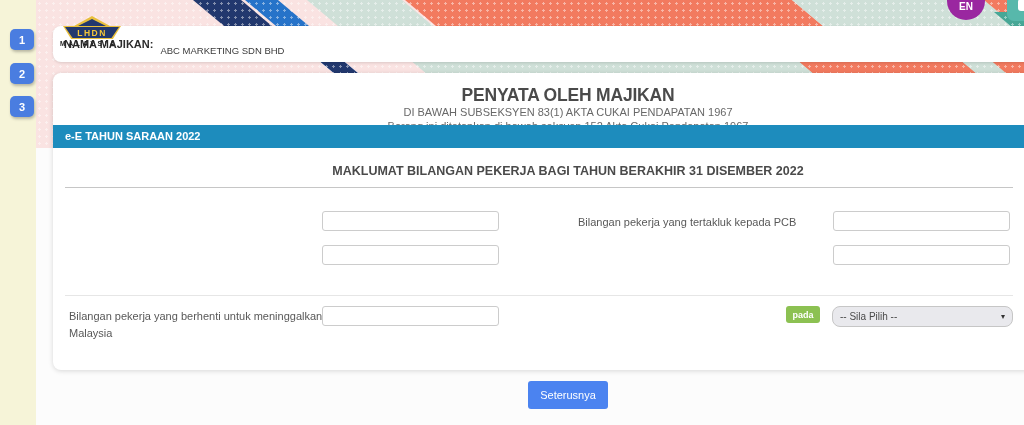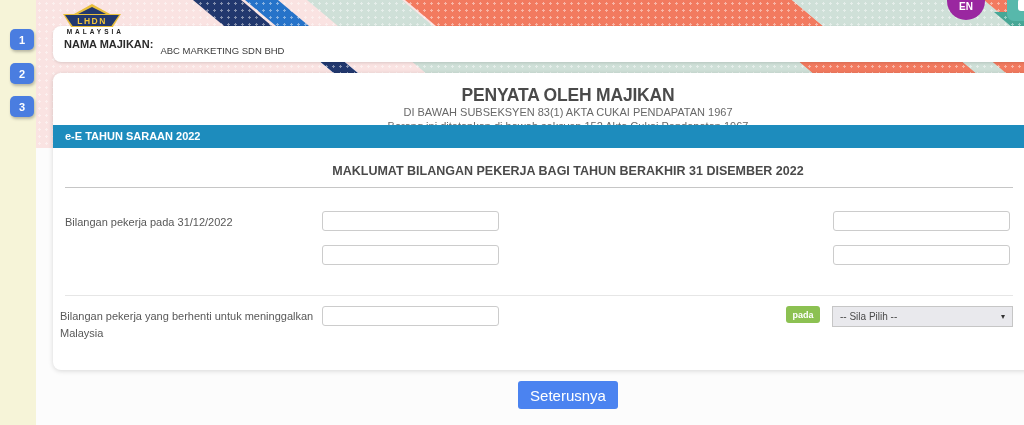--- a/index.html
+++ b/index.html
@@ -25,21 +25,21 @@
     background-size:7px 7px; pointer-events:none; }
 
   
   .sidebar { position:absolute; left:0; top:0; width:36px; height:425px; background:#f6f4d8; z-index:5; }
   .step-btn { position:absolute; left:10px; width:24px; height:21px; background:#4a7de0;
     border-radius:5px; color:#fff; font-size:11px; font-weight:bold; display:flex;
     align-items:center; justify-content:center; box-shadow:1px 2px 3px rgba(0,0,0,.25); cursor:pointer; }
   .step-1 { top:29px; } .step-2 { top:63px; } .step-3 { top:96px; }
 
   
-  .logo { position:absolute; left:60px; top:4px; width:64px; z-index:4; text-align:right; }
+  .logo { position:absolute; left:60px; top:16px; width:64px; z-index:4; text-align:left; }
   .logo-emblem { width:36px; height:10px; margin:0 auto;
     clip-path:polygon(50% 0, 100% 100%, 0 100%); background:#e8bf3c; position:relative; }
   .logo-emblem::after { content:""; position:absolute; left:4px; top:3px; width:28px; height:7px;
     clip-path:polygon(50% 0, 100% 100%, 0 100%); background:#22386e; }
   .logo-band-outer { width:58px; height:13px; margin:0 auto;
     clip-path:polygon(0 0, 100% 0, 86% 100%, 14% 100%); background:#e8bf3c; position:relative; }
   .logo-band-inner { position:absolute; inset:1px 2px; clip-path:polygon(0 0, 100% 0, 86% 100%, 14% 100%);
     background:#22386e; color:#f4c538; font-size:8.5px; font-weight:bold; letter-spacing:1.5px;
     display:flex; align-items:center; justify-content:center; }
   .logo-sub { margin-top:1px; font-size:6.5px; font-weight:bold; letter-spacing:3px; color:#222; }
@@ -74,36 +74,36 @@
   .f-input { position:absolute; width:177px; height:20px; border:1px solid #ccc; border-radius:3px;
     background:#fff; font-size:11px; padding:0 6px; outline:none; }
   .lab-0 { left:12px;  top:141px; width:250px; }
   .inp-0 { left:269px; top:138px; }
   .lab-1 { left:525px; top:141px; width:250px; }
   .inp-1 { left:780px; top:138px; }
   .lab-2 { left:12px;  top:175px; width:250px; }
   .inp-2 { left:269px; top:172px; }
   .lab-3 { left:525px; top:175px; width:248px; }
   .inp-3 { left:780px; top:172px; }
-  .lab-4 { left:7px;  top:235px; width:262px; }
+  .lab-4 { left:16px;  top:235px; width:262px; }
   .inp-4 { left:269px; top:233px; }
   .lab-r { left:525px; top:239px; width:210px; }
   .info-badge { position:absolute; left:733px; top:233px; width:34px; height:17px; background:#8cc152;
     border-radius:3px; color:#fff; font-size:9px; font-weight:bold; display:flex;
     align-items:center; justify-content:center; cursor:pointer; }
   .report-select { position:absolute; left:779px; top:233px; width:181px; height:21px;
-    background:#e9e9ed; border:1px solid #c6c6c6; border-radius:0; font-size:10px; color:#4a4a4a;
+    background:#e9e9ed; border:1px solid #c6c6c6; border-radius:8px; font-size:10px; color:#4a4a4a;
     display:flex; align-items:center; padding:0 7px; cursor:pointer; }
   .report-select .sel-text { flex:1; }
   .report-select .chev { font-size:8px; color:#333; }
 
   
   .footer-row { position:absolute; left:53px; top:381px; width:1030px; text-align:center; }
   .next-btn { display:inline-block; min-width:70px; height:28px; background:#4b83f0; color:#fff;
-    font-size:15px; border:none; border-radius:3px; padding:0 12px; cursor:pointer;
+    font-size:11px; border:none; border-radius:3px; padding:0 12px; cursor:pointer;
     font-family:"Liberation Sans", sans-serif; }
 </style>
 </head>
 <body>
 
 <div class="screen">
 
   <div class="band">
     <div class="stripe s-navy"></div>
     <div class="stripe s-blue"></div>
@@ -152,23 +152,23 @@
       <div class="form-title">PENYATA OLEH MAJIKAN</div>
       <div class="form-subtitle">DI BAWAH SUBSEKSYEN 83(1) AKTA CUKAI PENDAPATAN 1967</div>
       <div class="form-subtitle">Borang ini ditetapkan di bawah seksyen 152 Akta Cukai Pendapatan 1967</div>
     </div>
 
     <div class="banner">e-E TAHUN SARAAN 2022</div>
 
     <div class="section-heading">MAKLUMAT BILANGAN PEKERJA BAGI TAHUN BERAKHIR 31 DISEMBER 2022</div>
     <div class="hr1"></div>
 
-    <div class="f-label lab-0">Bilangan pekerja pada 31/12/2022</div>
     <input class="f-input inp-0" type="text" value="" style="">
 
+    <div class="f-label lab-1">Bilangan pekerja yang tertakluk kepada PCB</div>
     <input class="f-input inp-1" type="text" value="" style="">
 
     <input class="f-input inp-2" type="text" value="" style="">
 
     <input class="f-input inp-3" type="text" value="" style="">
 
     <div class="hr2"></div>
 
     <div class="f-label lab-4">Bilangan pekerja yang berhenti untuk meninggalkan Malaysia</div>
     <input class="f-input inp-4" type="text" value="" style="">

